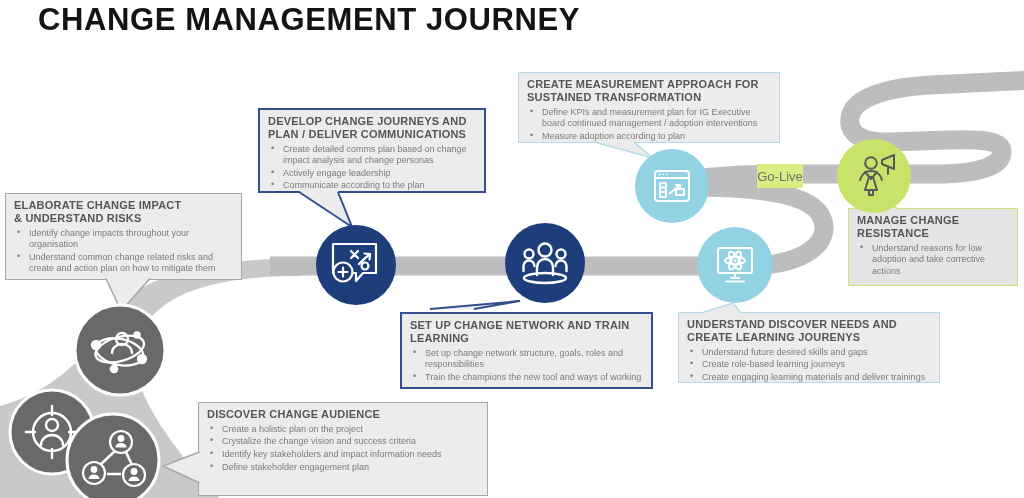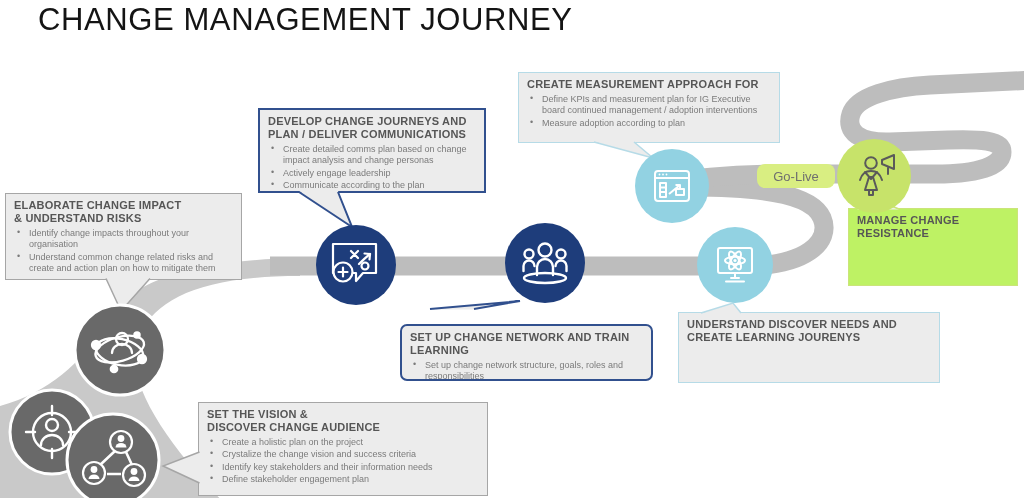--- a/index.html
+++ b/index.html
@@ -1,36 +1,36 @@
 <!DOCTYPE html>
 <html><head>
 <meta charset="utf-8">
 <style>
   html,body{margin:0;padding:0;background:#ffffff;}
   .canvas{position:relative;width:1024px;height:498px;background:#ffffff;overflow:hidden;
           font-family:"Liberation Sans",sans-serif;}
-  .title{position:absolute;left:38px;top:2px;margin:0;font-size:31px;font-weight:normal;
+  .title{position:absolute;left:38px;top:2px;margin:0;font-size:31px;font-weight:bold;
          color:#141414;letter-spacing:.6px;z-index:5;}
   svg.layer{position:absolute;left:0;top:0;}
   #road-layer{z-index:1;}
   #node-layer{z-index:3;}
   .box{position:absolute;background:#ececec;border:1.5px solid #a6a6a6;box-sizing:border-box;
        padding:5px 8px 4px 8px;z-index:2;overflow:hidden;}
   .box-blue{border:2px solid #31508e;}
   .box-lblue{border:1.5px solid #b6dbe7;}
-  .box-green{border:1.5px solid #cbe47a;background:#bef264;}
+  .box-green{border:1.5px solid #cbe47a;background:#e5e5e5;}
   .box-title{font-size:11px;font-weight:bold;line-height:1.18;color:#565656;letter-spacing:.2px;}
   .box-title span{display:block;}
   .bullets{margin:3px 0 0 0;padding:0;list-style:none;}
   .bullets li{position:relative;font-size:9px;line-height:1.28;color:#7b7b7b;
               padding-left:15px;margin:0 0 1px 0;}
   .bullets li::before{content:"\2022";position:absolute;left:3px;top:-1px;color:#7b7b7b;}
-  .golive{position:absolute;left:757px;top:164px;width:78px;height:24px;background:#d9ee82;
+  .golive{position:absolute;left:757px;top:164px;width:46px;height:24px;background:#d9ee82;
           color:#6f6f6f;font-size:13px;display:flex;align-items:center;justify-content:center;
-          z-index:4;border-radius:8px;}
+          z-index:4;}
 </style>
 </head>
 <body>
 
 <div class="canvas">
 
   <h1 class="title">CHANGE MANAGEMENT JOURNEY</h1>
 
   <svg id="road-layer" class="layer" width="1024" height="498" viewBox="0 0 1024 498">
     <path d="M -8,408 C 45,396 82,364 102,326 C 124,286 180,260 300,258
@@ -61,61 +61,69 @@
     <ul class="bullets">
       <li>Create detailed comms plan based on change impact analysis and change personas</li>
       <li>Actively engage leadership</li>
       <li>Communicate according to the plan</li>
     </ul>
   </div>
 
   <div class="box box-lblue" style="left:518px;top:72px;width:262px;height:71px;">
     <div class="box-title">
       <span>CREATE MEASUREMENT APPROACH FOR</span>
+      <span>SUSTAINED TRANSFORMATION</span>
     </div>
     <ul class="bullets">
       <li>Define KPIs and measurement plan for IG Executive board continued management / adoption interventions</li>
       <li>Measure adoption according to plan</li>
     </ul>
   </div>
 
-  <div class="box box-blue" style="left:400px;top:324px;width:253px;height:57px;border-radius:7px;">
+  <div class="box box-blue" style="left:400px;top:312px;width:253px;height:77px;">
     <div class="box-title">
       <span>SET UP CHANGE NETWORK AND TRAIN</span>
       <span>LEARNING</span>
     </div>
     <ul class="bullets">
       <li>Set up change network structure, goals, roles and responsibilities</li>
       <li>Train the champions the new tool and ways of working</li>
     </ul>
   </div>
 
   <div class="box box-lblue" style="left:678px;top:312px;width:262px;height:71px;">
     <div class="box-title">
       <span>UNDERSTAND DISCOVER NEEDS AND</span>
       <span>CREATE LEARNING JOURENYS</span>
     </div>
+    <ul class="bullets">
+      <li>Understand future desired skills and gaps</li>
+      <li>Create role-based learning journeys</li>
+      <li>Create engaging learning materials and deliver trainings</li>
+    </ul>
   </div>
 
   <div class="box box-green" style="left:848px;top:208px;width:170px;height:78px;">
     <div class="box-title">
       <span>MANAGE CHANGE</span>
       <span>RESISTANCE</span>
     </div>
+    <ul class="bullets">
+      <li>Understand reasons for low adoption and take corrective actions</li>
+    </ul>
   </div>
 
   <div class="box" style="left:198px;top:402px;width:290px;height:94px;">
     <div class="box-title">
-      <span>SET THE VISION &amp;</span>
       <span>DISCOVER CHANGE AUDIENCE</span>
     </div>
     <ul class="bullets">
       <li>Create a holistic plan on the project</li>
       <li>Crystalize the change vision and success criteria</li>
-      <li>Identify key stakeholders and their information needs</li>
+      <li>Identify key stakeholders and impact information needs</li>
       <li>Define stakeholder engagement plan</li>
     </ul>
   </div>
 
   <svg id="node-layer" class="layer" width="1024" height="498" viewBox="0 0 1024 498">
 
     <g>
       <polygon points="106,277.5 150,277.5 121,311" fill="#ececec"></polygon>
       <path d="M 106,278.5 L 121,311 L 150,278.5" fill="none" stroke="#a6a6a6" stroke-width="1.5"></path>
       <polygon points="299,191 338,191 352,227" fill="#ececec"></polygon>

